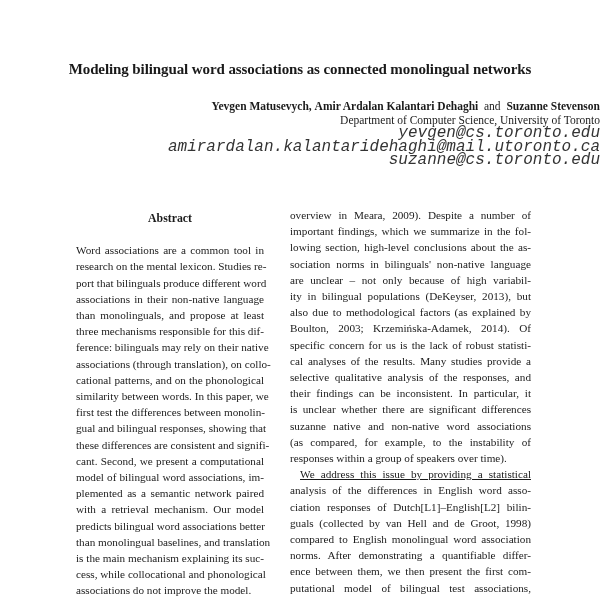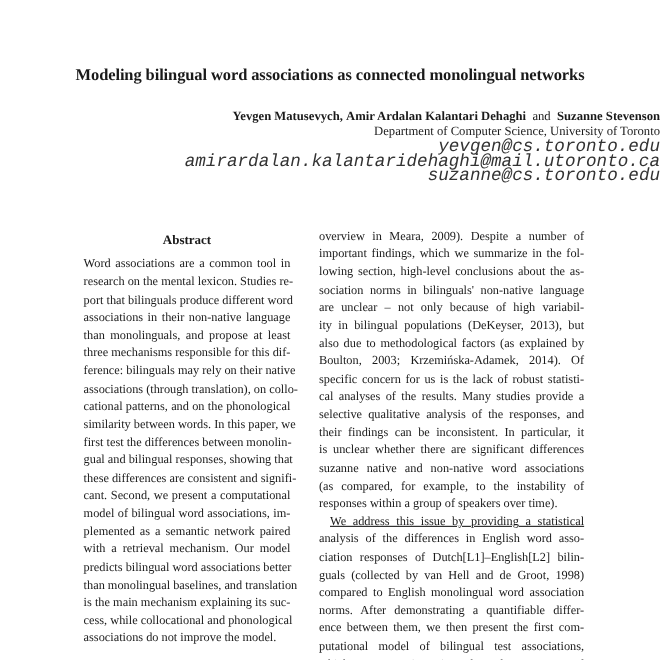--- a/index.html
+++ b/index.html
@@ -7,21 +7,21 @@
          font-family: "Liberation Serif", "DejaVu Serif", serif; color: #1a1a1a; }
   .title { position: absolute; top: 61px; left: 0; width: 600px; text-align: center;
            font-weight: bold; font-size: 15px; letter-spacing: -0.1px; }
   .authors { position: absolute; top: 100px; left: 0; width: 600px; text-align: right;
              font-size: 11.5px; line-height: 13.6px; }
   .authors .names b { font-weight: bold; }
   .email { font-family: "Liberation Mono", "DejaVu Sans Mono", monospace; font-size: 16px; color: #333; font-style: italic; }
   .col { position: absolute; font-size: 11.2px; line-height: 16.2px; text-align: justify; }
   .col-left { left: 76px; width: 188px; top: 210px; }
   .col-right { left: 290px; width: 241px; top: 207px; }
-  .abstract-head { text-align: center; font-weight: bold; font-size: 11.8px; margin-bottom: 6px; }
+  .abstract-head { text-align: center; font-weight: bold; font-size: 11.8px; margin-bottom: 16px; }
   .abstract-body { margin-left: 0; }
   .section-head { font-weight: bold; font-size: 12.3px; margin-top: 10px; margin-bottom: 7px; margin-left: -14px; }
   .section-head .num { display: inline-block; width: 20px; }
   .para-indent { text-indent: 10px; margin-top: 0; }
   .line { display: block; text-align: justify; text-align-last: justify; white-space: nowrap; }
   .line.last { text-align-last: left; }
 </style>
 </head>
 <body>
 

